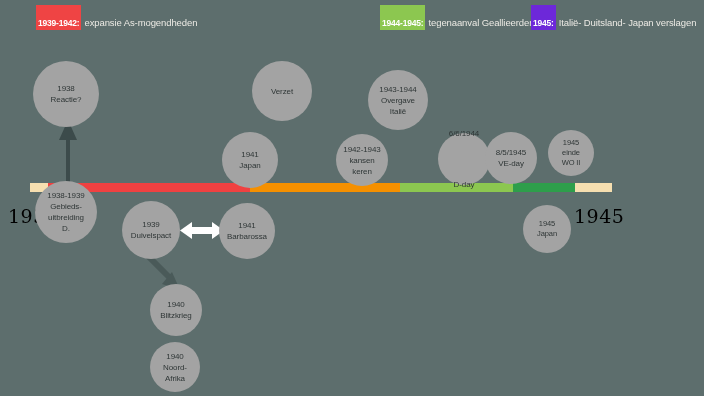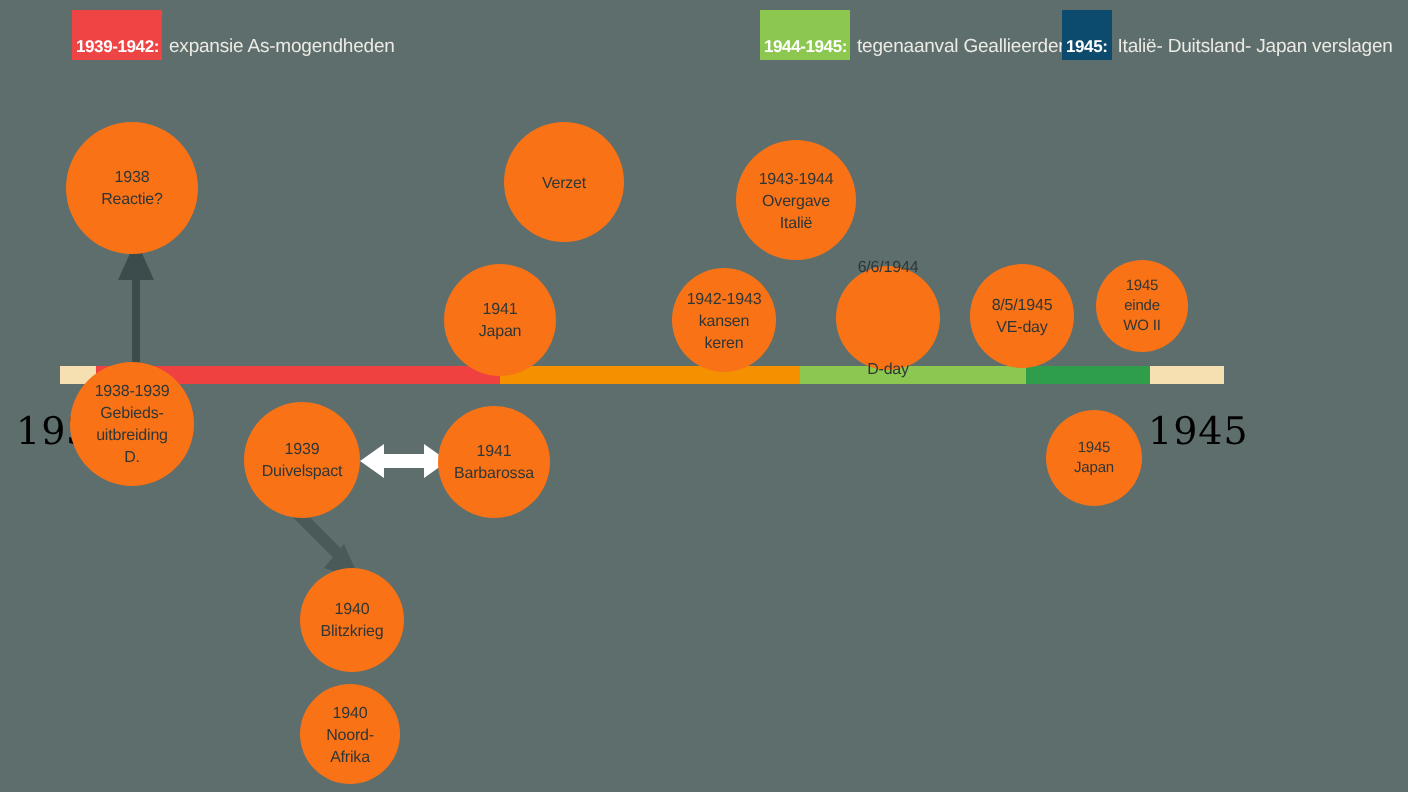--- a/index.html
+++ b/index.html
@@ -68,21 +68,21 @@
     letter-spacing: 0.5px;
     margin-top: 41px;
   }
   #year-start { left: 8px; top: 164px; }
   #year-end   { left: 574px; top: 164px; }
 
   
   .node {
     position: absolute;
     border-radius: 50%;
-    background: #f97316;
+    background: #a3a3a3;
     color: #2f3636;
     display: flex;
     flex-direction: column;
     align-items: center;
     justify-content: center;
     text-align: center;
     font-size: 8px;
     line-height: 11px;
     letter-spacing: -0.1px;
     box-sizing: border-box;
@@ -98,21 +98,21 @@
 
 <div id="canvas">
 
   <div class="legend-item" id="legend-0">
     <span class="legend-chip" style="background:#ef4444">1939-1942:</span><span class="legend-text">expansie As-mogendheden</span>
   </div>
   <div class="legend-item" id="legend-2">
     <span class="legend-chip" style="background:#8cc750">1944-1945:</span><span class="legend-text">tegenaanval Geallieerden</span>
   </div>
   <div class="legend-item" id="legend-3">
-    <span class="legend-chip" style="background:#0c4a6e">1945:</span><span class="legend-text">Italië- Duitsland- Japan verslagen</span>
+    <span class="legend-chip" style="background:#6d28d9">1945:</span><span class="legend-text">Italië- Duitsland- Japan verslagen</span>
   </div>
 
   <div id="bar-layer">
       <div class="bar-seg" style="left: 30px; width: 18px; background: rgb(246, 223, 176);"></div>
       <div class="bar-seg" style="left: 48px; width: 202px; background: rgb(240, 65, 65);"></div>
       <div class="bar-seg" style="left: 250px; width: 150px; background: rgb(245, 144, 0);"></div>
       <div class="bar-seg" style="left: 400px; width: 113px; background: rgb(140, 199, 80);"></div>
       <div class="bar-seg" style="left: 513px; width: 62px; background: rgb(46, 158, 75);"></div>
       <div class="bar-seg" style="left: 575px; width: 37px; background: rgb(246, 223, 176);"></div>
     </div>
@@ -151,21 +151,21 @@
       </div>
       <div class="node" style="left: 222px; top: 132px; width: 56px; height: 56px;">
         <span class="ln">1941</span>
         <span class="ln">Japan</span>
       </div>
       <div class="node" style="left: 336px; top: 134px; width: 52px; height: 52px;">
         <span class="ln">1942-1943</span>
         <span class="ln">kansen</span>
         <span class="ln">keren</span>
       </div>
-      <div class="node" style="left: 418px; top: 133px; width: 52px; height: 52px; gap: 40px;">
+      <div class="node" style="left: 438px; top: 133px; width: 52px; height: 52px; gap: 40px;">
         <span class="ln">6/6/1944</span>
         <span class="ln">D-day</span>
       </div>
       <div class="node" style="left: 485px; top: 132px; width: 52px; height: 52px;">
         <span class="ln">8/5/1945</span>
         <span class="ln">VE-day</span>
       </div>
       <div class="node" style="left: 548px; top: 130px; width: 46px; height: 46px; font-size: 7.5px; line-height: 10px;">
         <span class="ln">1945</span>
         <span class="ln">einde</span>

